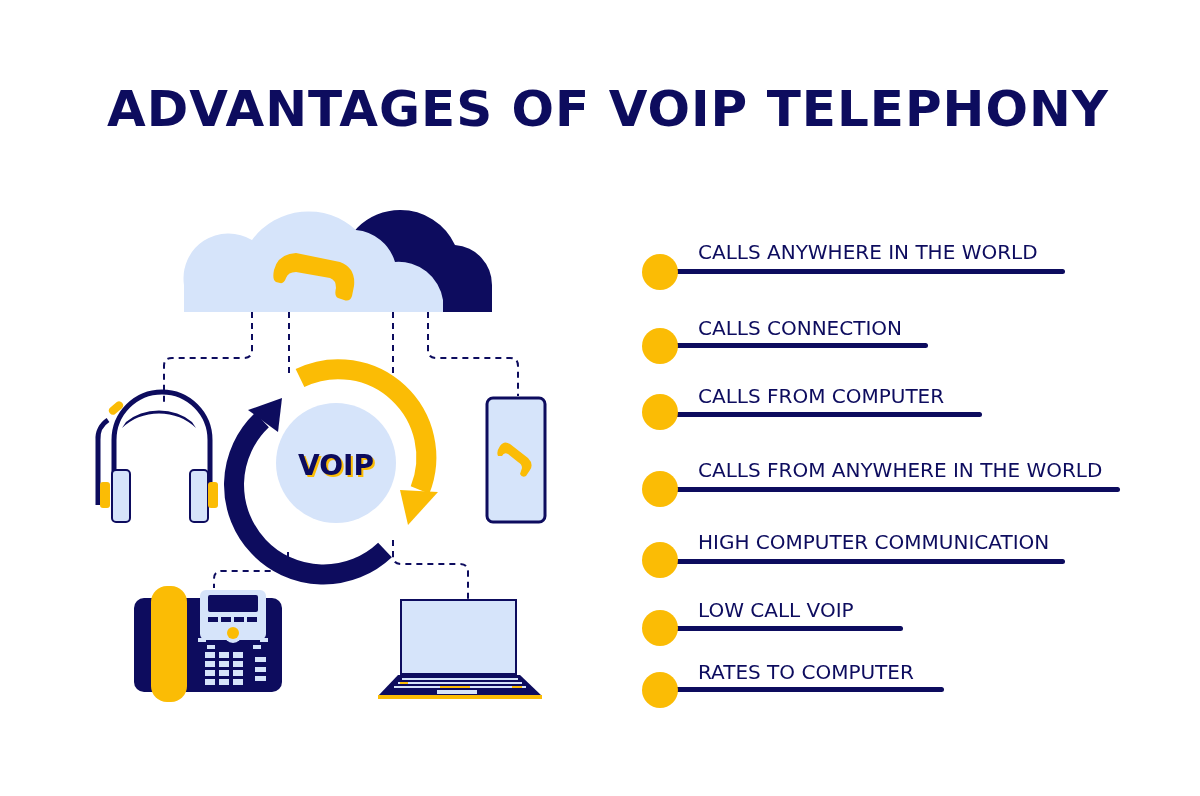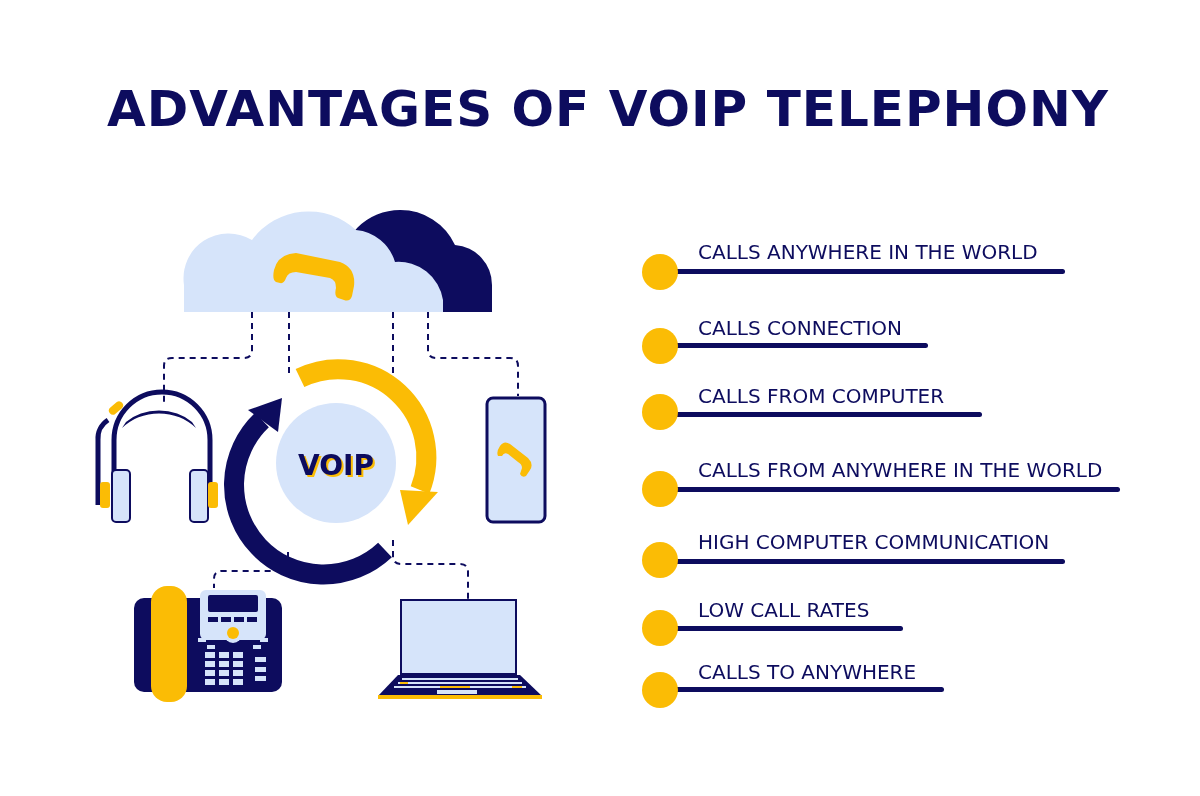--- a/index.html
+++ b/index.html
@@ -134,22 +134,22 @@
     <span class="label" style="top:0;">CALLS FROM COMPUTER</span>
     <span class="bar" style="top:28px;width:308px;"></span>
     <span class="dot" style="top:10px;"></span>
   </div>
   <div class="item" style="top:530px;width:440px;">
     <span class="label" style="top:0;">HIGH COMPUTER COMMUNICATION</span>
     <span class="bar" style="top:29px;width:391px;"></span>
     <span class="dot" style="top:12px;"></span>
   </div>
   <div class="item" style="top:598px;width:280px;">
-    <span class="label" style="top:0;">LOW CALL RATES</span>
+    <span class="label" style="top:0;">LOW CALL VOIP</span>
     <span class="bar" style="top:28px;width:229px;"></span>
     <span class="dot" style="top:12px;"></span>
   </div>
   <div class="item" style="top:660px;width:320px;">
-    <span class="label" style="top:0;">CALLS TO ANYWHERE</span>
+    <span class="label" style="top:0;">RATES TO COMPUTER</span>
     <span class="bar" style="top:27px;width:270px;"></span>
     <span class="dot" style="top:12px;"></span>
   </div>
 </div>
 
 </body></html>

